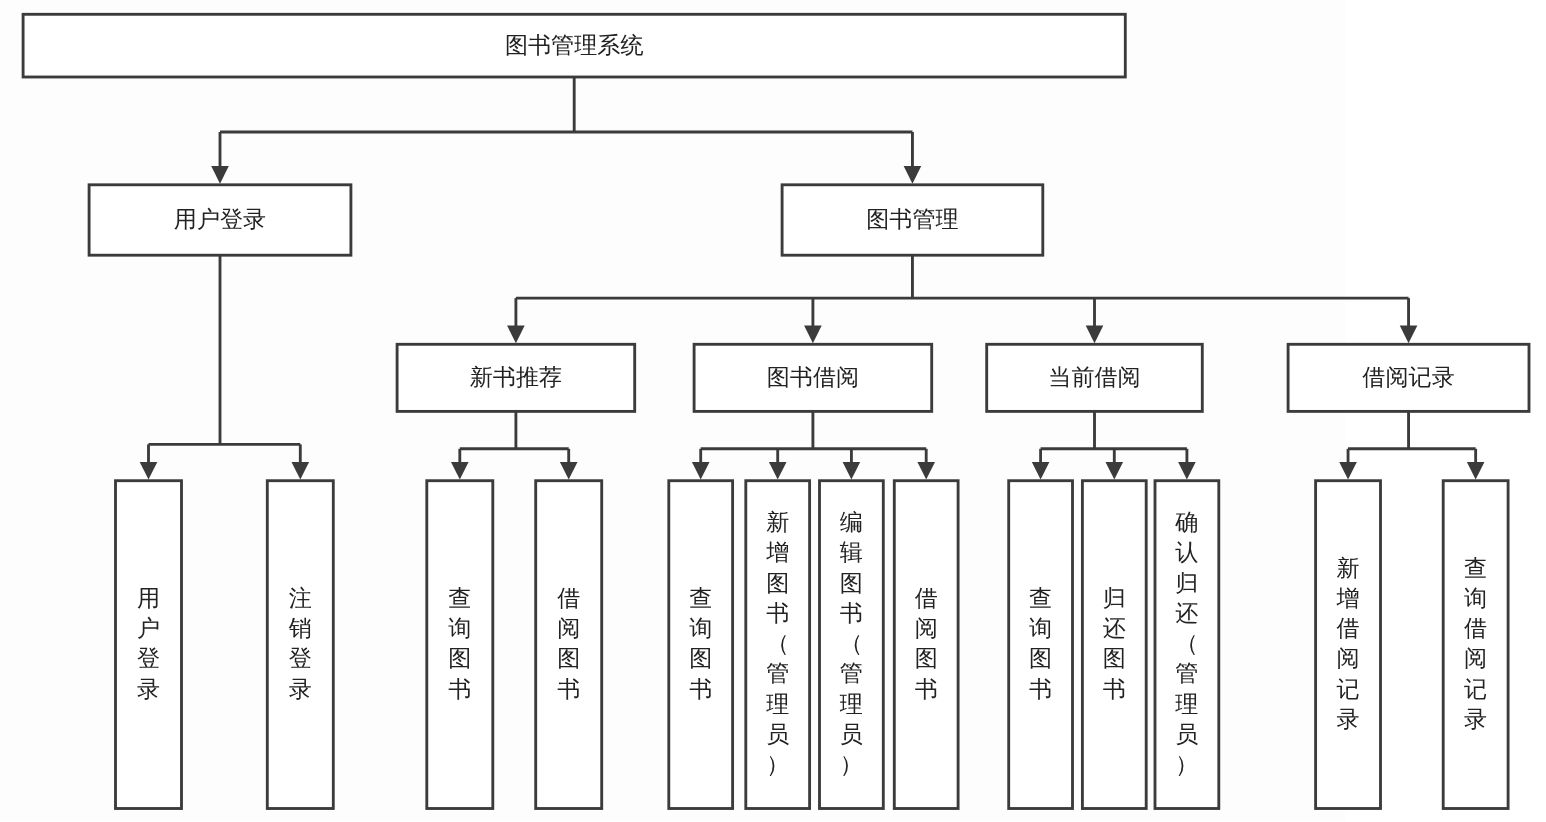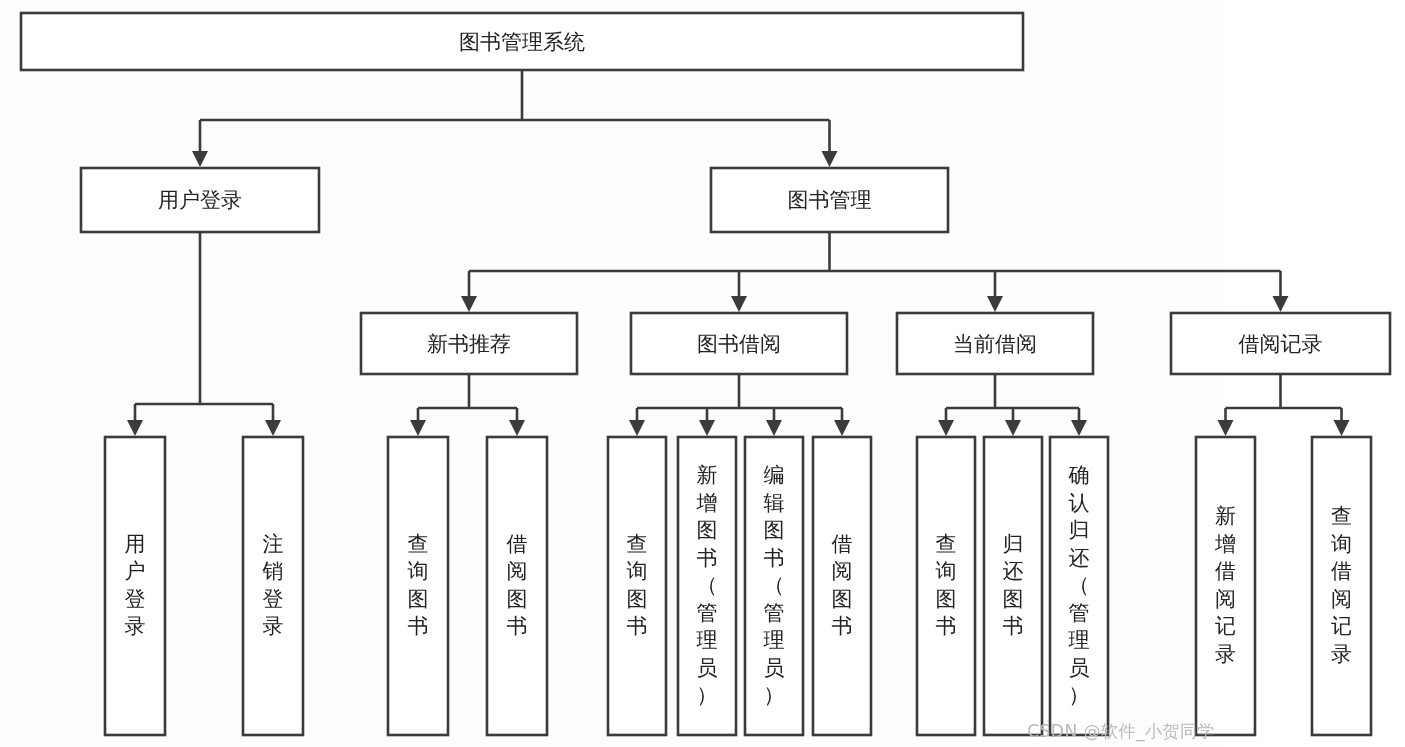--- a/index.html
+++ b/index.html
@@ -212,14 +212,13 @@
         <g>
           <rect class="node-box" x="1196" y="437" width="59" height="298"></rect>
           <text class="node-label" x="1225.5" y="0" font-size="21" text-anchor="middle"><tspan x="1225.5" y="517.25">新</tspan><tspan x="1225.5" y="544.75">增</tspan><tspan x="1225.5" y="572.25">借</tspan><tspan x="1225.5" y="599.75">阅</tspan><tspan x="1225.5" y="627.25">记</tspan><tspan x="1225.5" y="654.75">录</tspan></text>
         </g>
         <g>
           <rect class="node-box" x="1312" y="437" width="59" height="298"></rect>
           <text class="node-label" x="1341.5" y="0" font-size="21" text-anchor="middle"><tspan x="1341.5" y="517.25">查</tspan><tspan x="1341.5" y="544.75">询</tspan><tspan x="1341.5" y="572.25">借</tspan><tspan x="1341.5" y="599.75">阅</tspan><tspan x="1341.5" y="627.25">记</tspan><tspan x="1341.5" y="654.75">录</tspan></text>
         </g>
       </g>
   </svg>
-  <div class="watermark">CSDN @软件_小贺同学</div>
 </div>
 
 </body></html>

